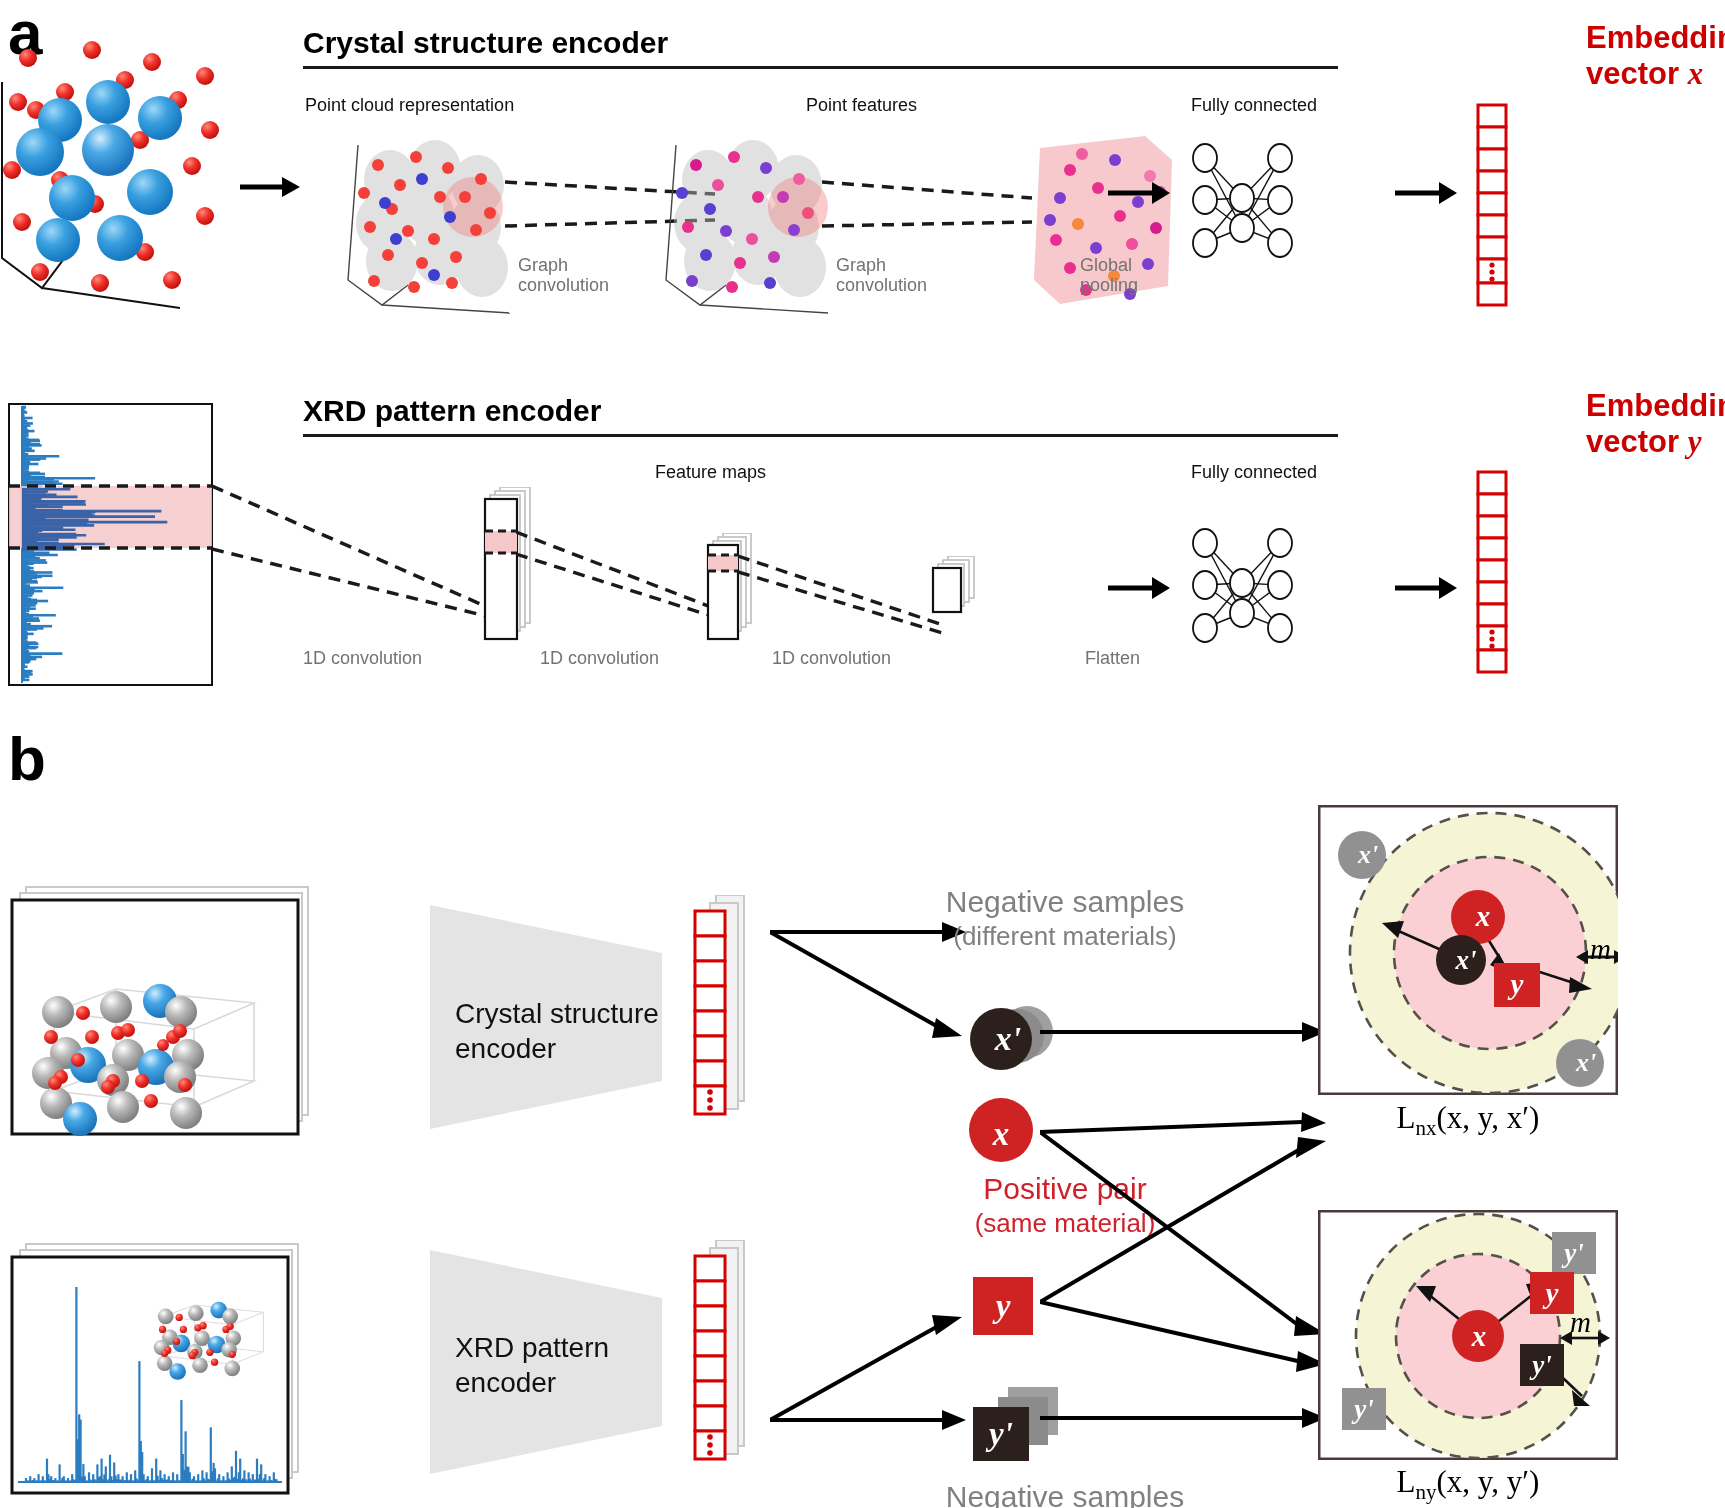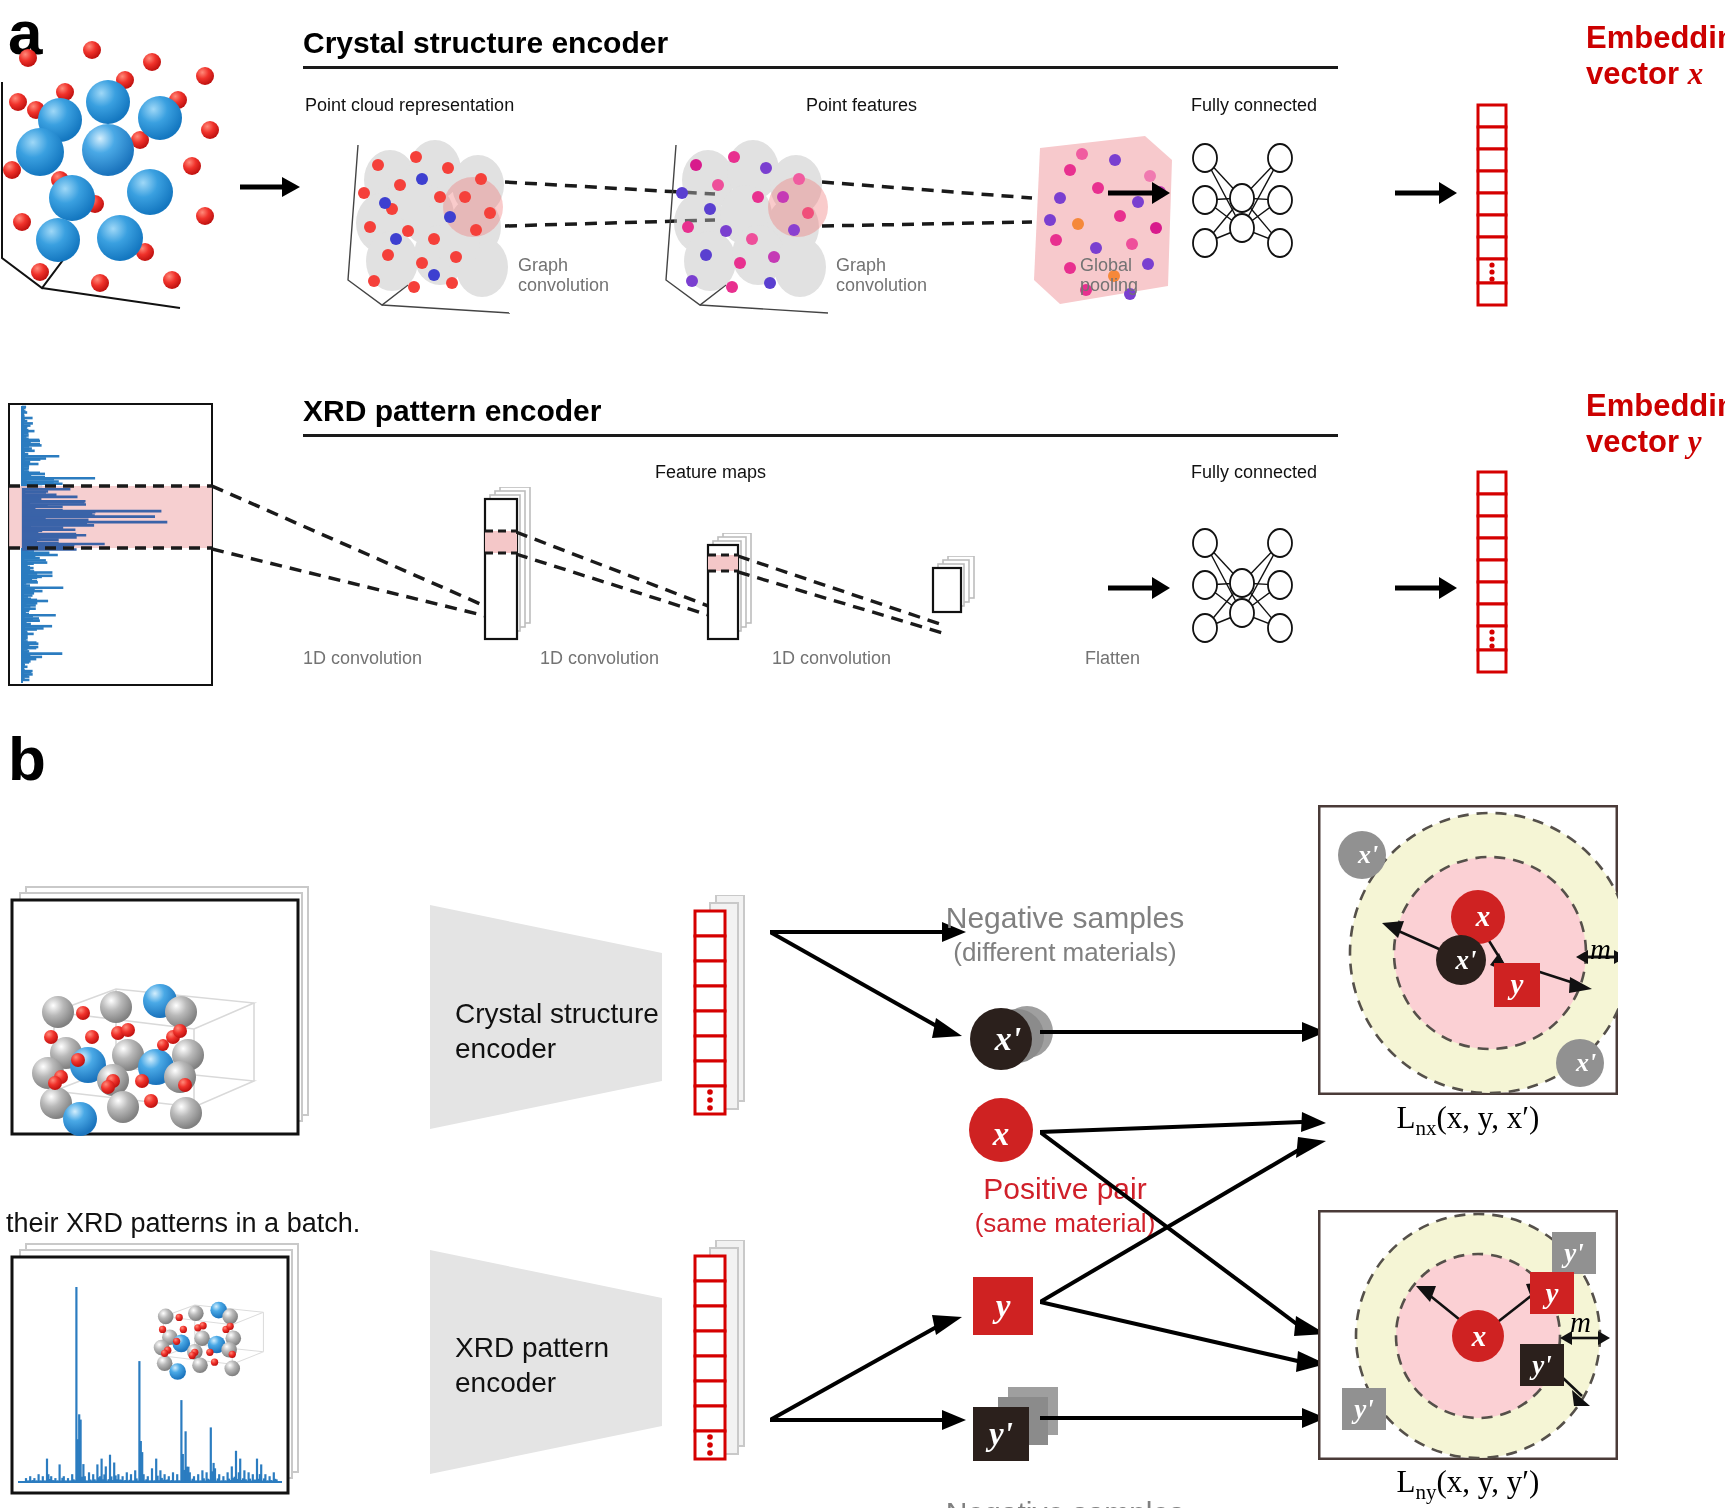--- a/index.html
+++ b/index.html
@@ -8,21 +8,21 @@
   .abs{position:absolute;}
   .panel-letter{font-weight:bold;font-size:62px;line-height:1;letter-spacing:-1px;}
   .sec-title{font-weight:bold;font-size:30px;}
   .hdr-rule{height:3px;background:#1a1a1a;}
   .lbl-black{font-size:18px;color:#111;}
   .lbl-gray{font-size:18px;color:#737373;line-height:1.12;}
   .lbl-red{font-weight:bold;font-size:31px;color:#cc0000;line-height:1.15;}
   .lbl-red i{font-family:"Liberation Serif",serif;font-style:italic;font-weight:bold;}
   .caption{font-size:27px;color:#111;line-height:1.22;}
   .enc-label{font-size:28px;color:#111;line-height:1.25;}
-  .neg-label{font-size:30px;color:#808080;line-height:1.1;text-align:center;margin-top:16px;}
+  .neg-label{font-size:30px;color:#808080;line-height:1.1;text-align:center;}
   .neg-label .sub{font-size:26px;}
   .pos-label{font-size:30px;color:#d0202a;line-height:1.1;text-align:center;font-weight:normal;}
   .pos-label .sub{font-size:26px;}
   .loss-formula{font-family:"Liberation Serif",serif;font-size:31px;text-align:center;}
   svg{display:block;}
   .tok{display:flex;align-items:center;justify-content:center;
        font-family:"Liberation Serif",serif;font-style:italic;font-weight:bold;color:#fff;}
 </style>
 </head>
 <body>
@@ -719,21 +719,20 @@
     <circle cx="100" cy="202" r="7" fill="url(#redBall)"></circle>
     <circle cx="134" cy="196" r="7" fill="url(#redBall)"></circle>
     <circle cx="177" cy="200" r="7" fill="url(#redBall)"></circle>
     <circle cx="143" cy="216" r="7" fill="url(#redBall)"></circle>
     <circle cx="155" cy="160" r="6" fill="url(#redBall)"></circle>
   </g>
 </svg>
 
 <div class="abs caption" style="left:6px;top:1174px;">
   <br>
-  <span>their XRD patterns in a batch.</span>
 </div>
 
 <svg class="abs" style="left:8px;top:1242px;" width="310" height="262">
   <rect x="18" y="2" width="272" height="228" fill="#fff" stroke="#c9c9c9" stroke-width="2"></rect>
   <rect x="12" y="8" width="272" height="228" fill="#fff" stroke="#c9c9c9" stroke-width="2"></rect>
   <rect x="4" y="15" width="276" height="236" fill="#fff" stroke="#111" stroke-width="3"></rect>
   <g id="xrdbars-batch" stroke="#2b7cc0" stroke-width="2.2">
       <line x1="18.0" y1="240" x2="18.0" y2="236.1"></line>
       <line x1="19.4" y1="240" x2="19.4" y2="238.5"></line>
       <line x1="20.8" y1="240" x2="20.8" y2="238.5"></line>

